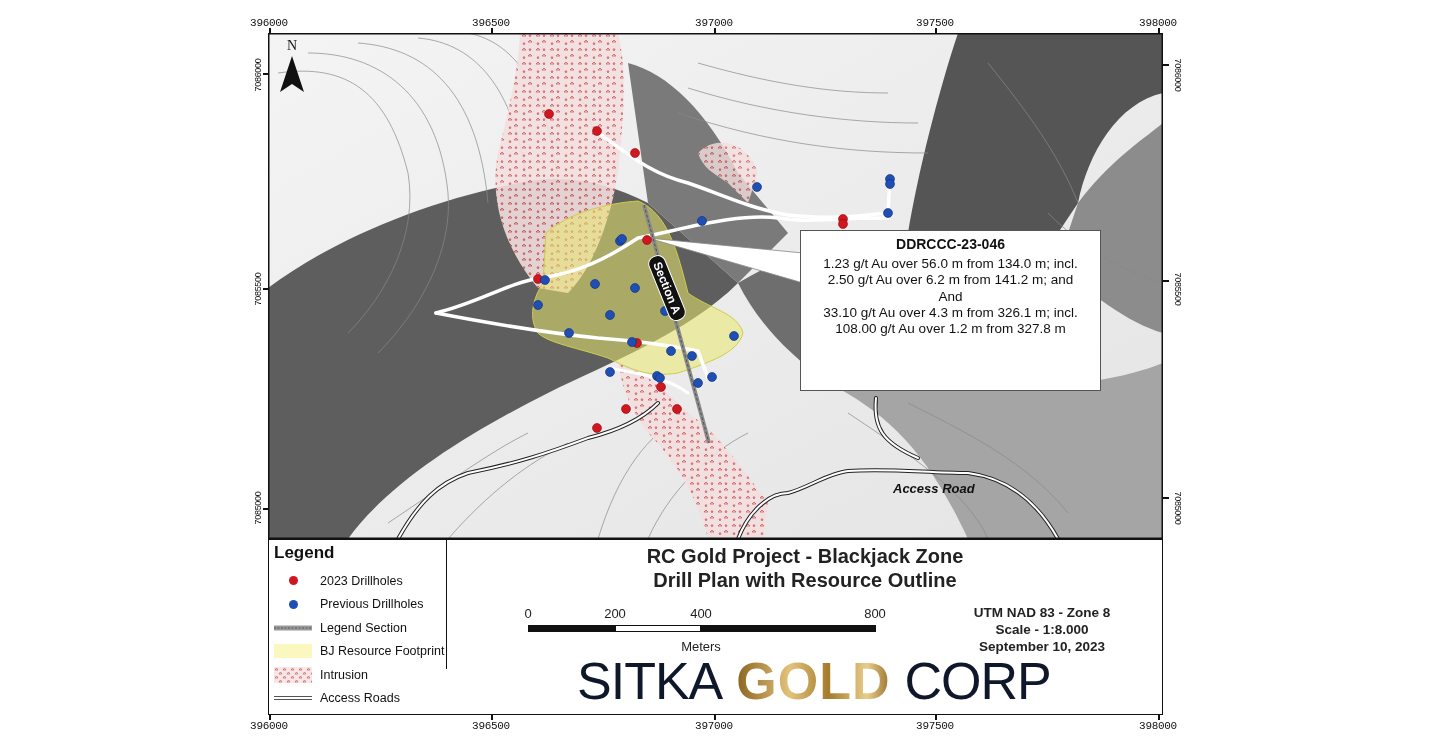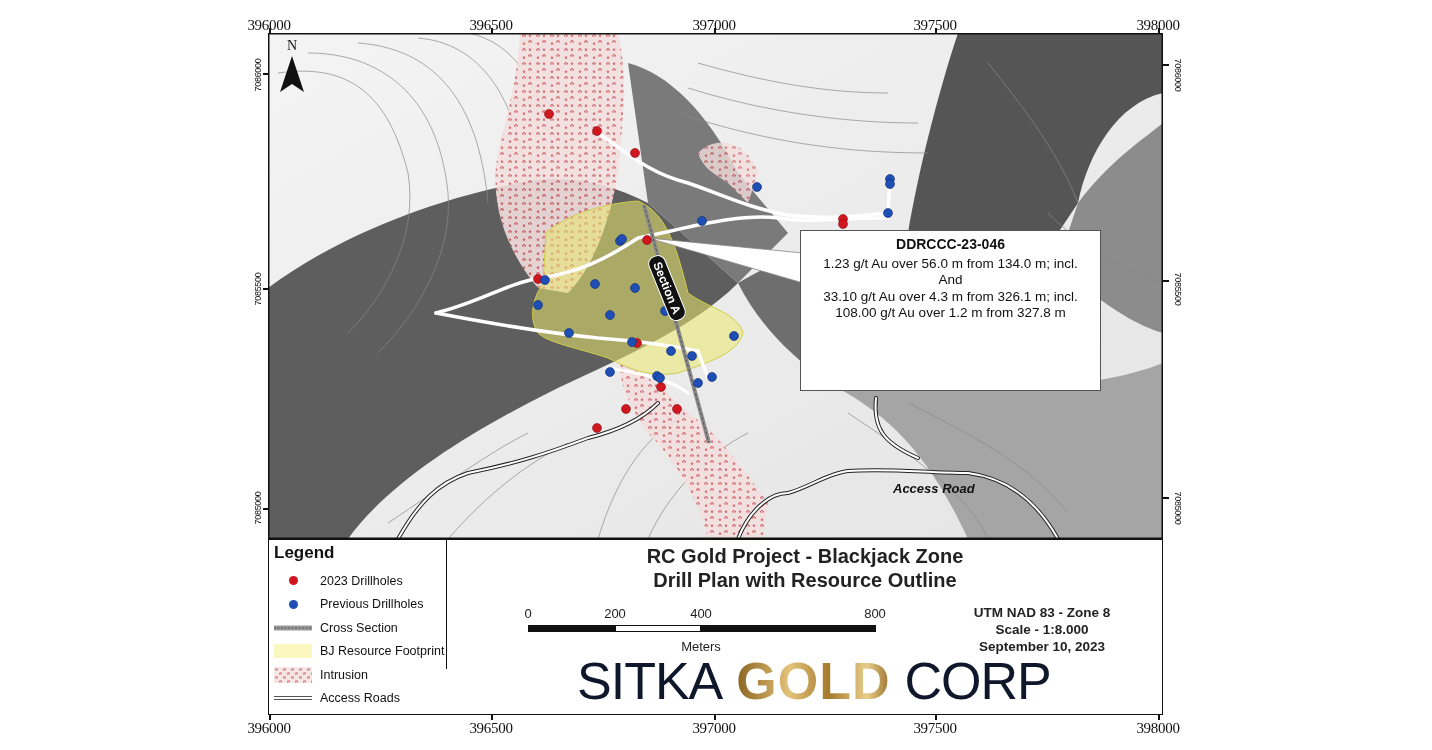--- a/index.html
+++ b/index.html
@@ -1,20 +1,20 @@
 <!DOCTYPE html>
 <html><head>
 <meta charset="utf-8">
 <style>
   html, body { margin:0; padding:0; background:#ffffff; }
   body { width:1432px; height:750px; position:relative; overflow:hidden; font-family:"Liberation Sans", sans-serif; color:#111; }
   .frame { position:absolute; left:268px; top:33px; width:895px; height:682px; border:1.5px solid #111; box-sizing:border-box; background:#fff; }
   .map { position:absolute; left:268px; top:33px; width:895px; height:506px; overflow:hidden; }
   .map svg { display:block; }
-  .tick-top, .tick-bot { position:absolute; font-family:Liberation Serif, serif; font-size:15px; transform:translateX(-50%); letter-spacing:-0.3px; }
+  .tick-top, .tick-bot { position:absolute; font-family:Liberation Mono, monospace; font-size:11px; transform:translateX(-50%); letter-spacing:-0.3px; }
   .tick-top { top:17px; }
   .tick-bot { top:720px; }
   .tickmark-v { position:absolute; width:1.5px; height:6px; background:#111; }
   .tick-left, .tick-right { position:absolute; font-size:9px; letter-spacing:-0.3px; white-space:nowrap; }
   .tick-left { left:258px; transform:translate(-50%,-50%) rotate(-90deg); }
   .tick-right { left:1178px; transform:translate(-50%,-50%) rotate(90deg); }
   .tickmark-h { position:absolute; height:1.5px; width:6px; background:#111; }
   .bottom-panel { position:absolute; left:268px; top:539px; width:895px; height:176px; border-top:1.5px solid #111; box-sizing:border-box; }
   .legend { position:absolute; left:268px; top:539px; width:179px; height:130px; border-right:1.5px solid #111; box-sizing:border-box; padding:4px 0 16px 6px; }
   .legend h3 { margin:0 0 6px 0; font-size:17px; font-weight:bold; }
@@ -167,20 +167,21 @@
     </svg>
 </div>
 
 <div class="section-label">Section A</div>
 
 <div class="map-label" style="left:893px; top:473px;margin-top:8px;">Access Road</div>
 
 <div class="callout">
   <div class="hdr">DDRCCC-23-046</div>
   <div>1.23 g/t Au over 56.0 m from 134.0 m; incl.</div>
+  <div>2.50 g/t Au over 6.2 m from 141.2 m; and</div>
   <div>And</div>
   <div>33.10 g/t Au over 4.3 m from 326.1 m; incl.</div>
   <div>108.00 g/t Au over 1.2 m from 327.8 m</div>
 </div>
 
 <div class="tick-top" style="left:269px">396000</div>
 <div class="tick-top" style="left:491px">396500</div>
 <div class="tick-top" style="left:714px">397000</div>
 <div class="tick-top" style="left:935px">397500</div>
 <div class="tick-top" style="left:1158px">398000</div>
@@ -231,21 +232,21 @@
       </span>
     <span>Previous Drillholes</span>
   </div>
   <div class="legend-row">
     <span class="legend-sym">
       <svg width="38" height="6">
           <rect width="38" height="5" y="0.5" fill="#9a9a9a"></rect>
           <line x1="0" y1="3" x2="38" y2="3" stroke="#444" stroke-width="0.8" stroke-dasharray="2 1.5"></line>
         </svg>
     </span>
-    <span>Cross Section</span>
+    <span>Legend Section</span>
   </div>
   <div class="legend-row">
     <span class="legend-sym">
         <span style="display:block;width:38px;height:14px;background:#fbf8bf"></span>
       </span>
     <span>BJ Resource Footprint</span>
   </div>
   <div class="legend-row">
     <span class="legend-sym">
       <svg width="38" height="16">

